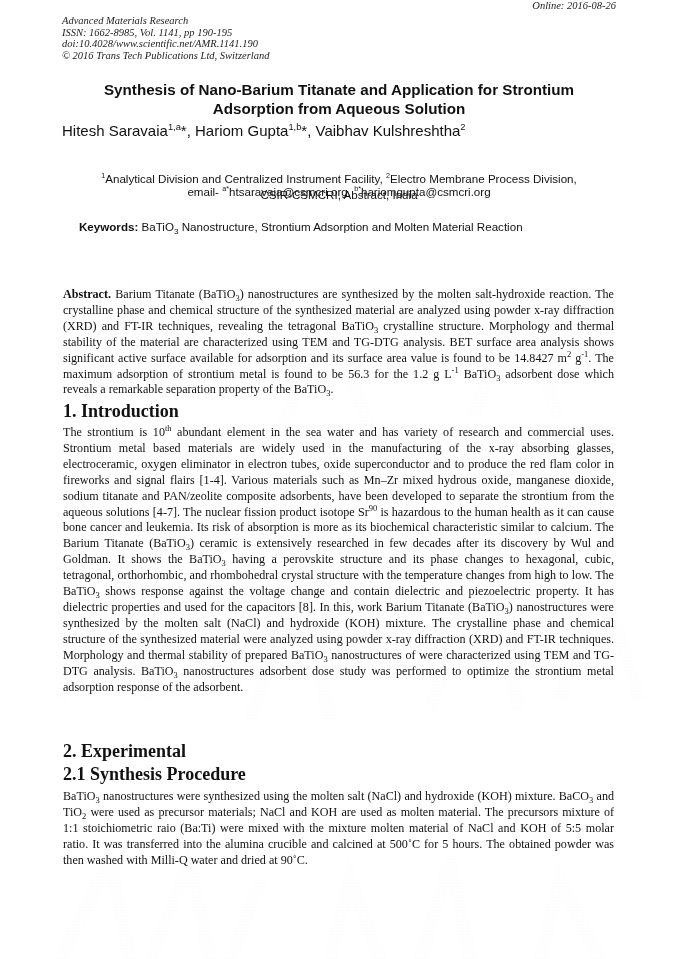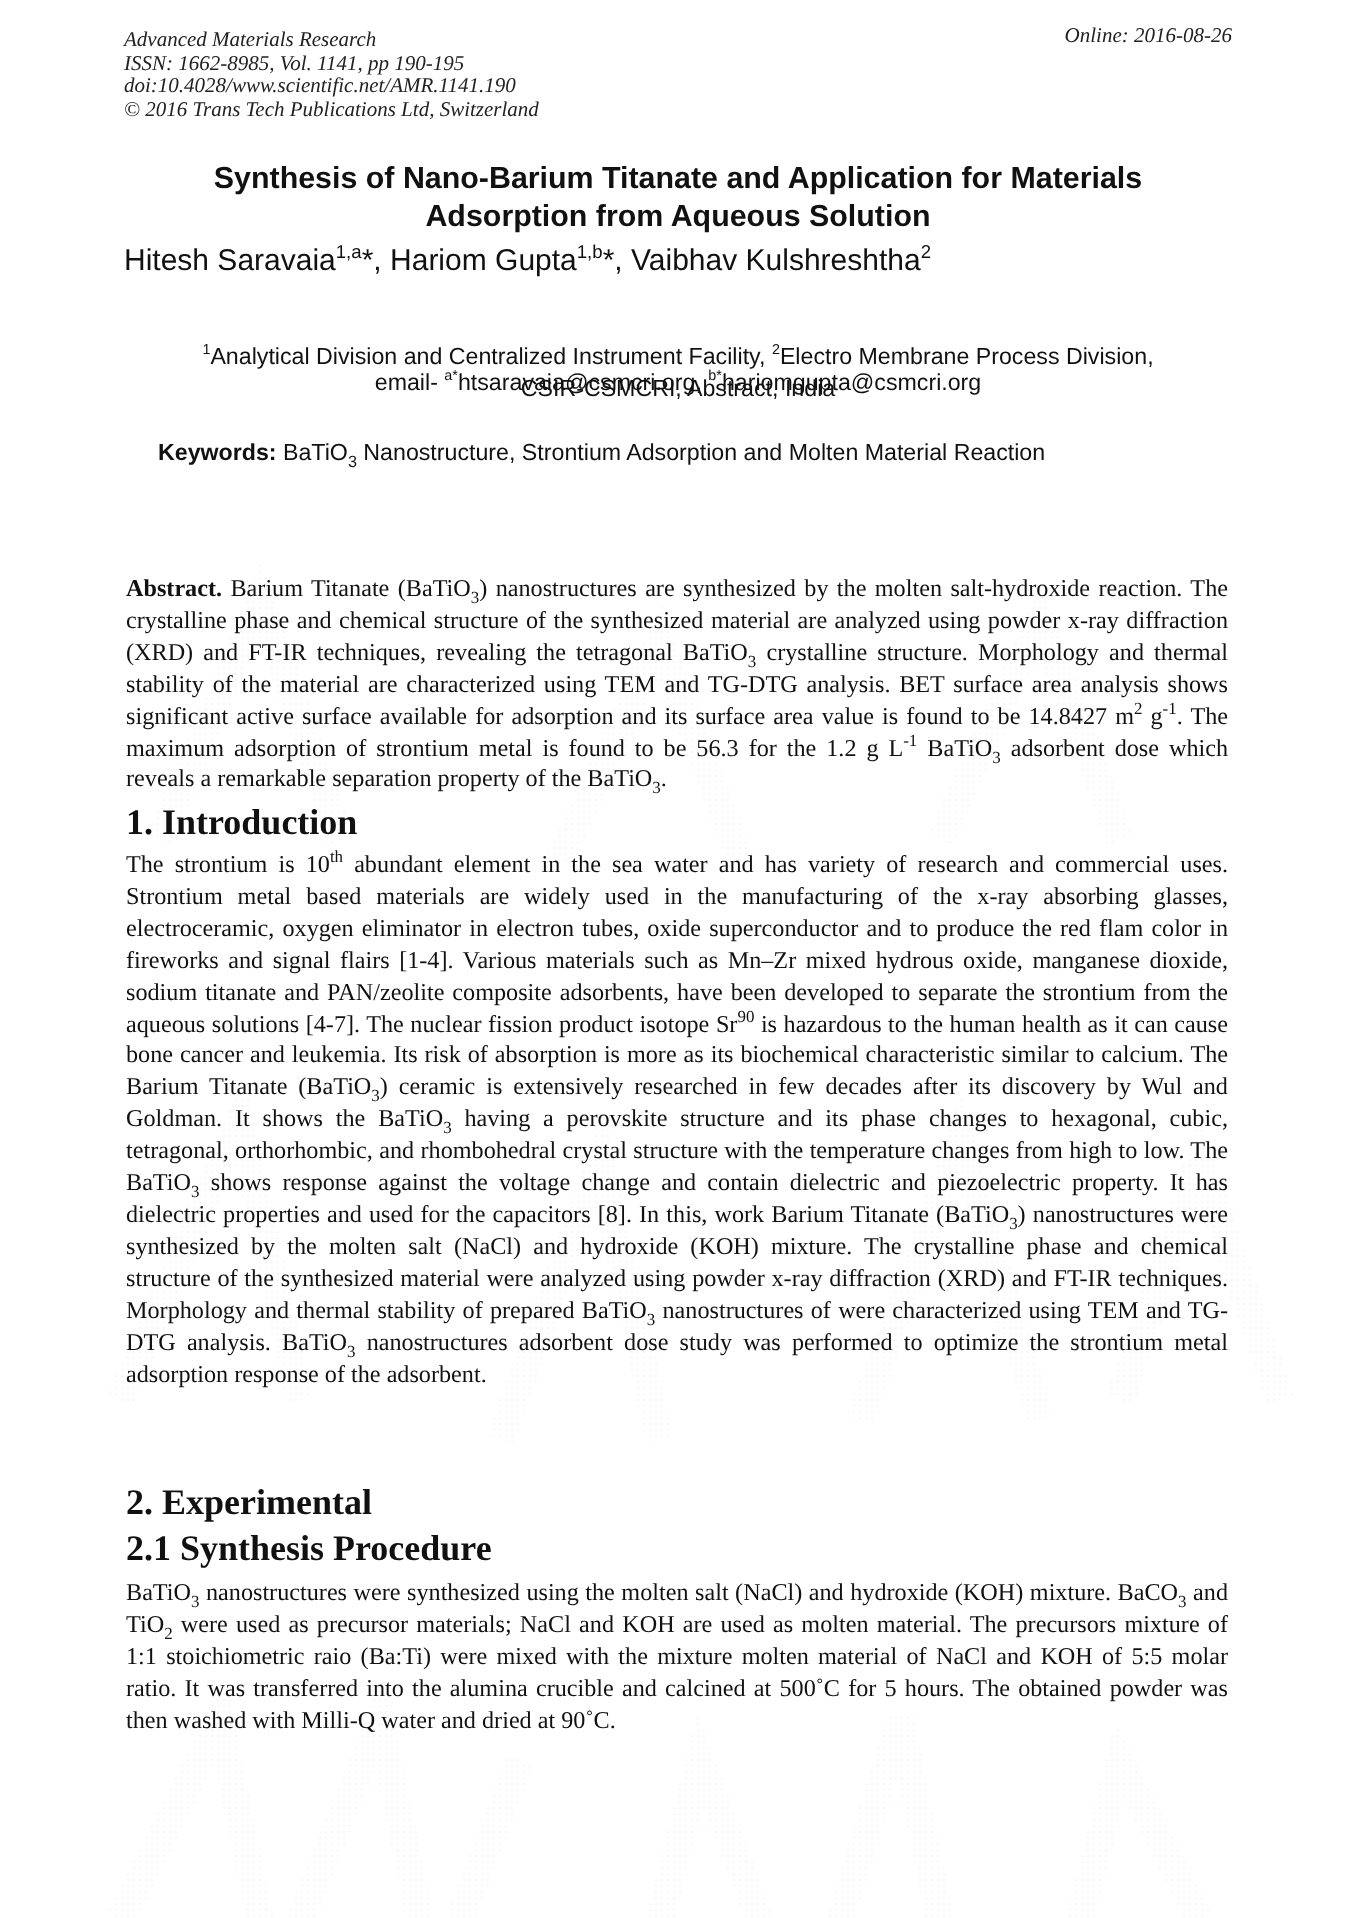--- a/index.html
+++ b/index.html
@@ -6,21 +6,21 @@
     body {
       width: 678px; height: 959px; position: relative; overflow: hidden;
       color: #111;
     }
     .page { position: absolute; left: 0; top: 0; width: 678px; height: 756px; }
     .watermark {
       position: absolute; inset: 0; pointer-events: none; opacity: 0.5;
     }
     .hdr { position: absolute; font-family: "Liberation Serif", serif; font-style: italic; font-size: 10.5px; line-height: 11.5px; color: #222; }
     .hdr-left { left: 62px; top: 15px; }
-    .hdr-right { right: 62px; top: 13px; margin-left: 36px; }
+    .hdr-right { right: 62px; top: 0; margin-left: 36px; }
     .hdr div { white-space: nowrap; }
 
     .title {
       position: absolute; left: 62px; width: 554px; top: 80px;
       font-family: "Liberation Sans", sans-serif; font-weight: bold;
       font-size: 15.2px; line-height: 19px; text-align: center; color: #111;
     }
     .authors {
       position: absolute; left: 62px; width: 554px; top: 121px;
       font-family: "Liberation Sans", sans-serif; font-size: 15px; line-height: 20px;
@@ -92,21 +92,21 @@
 
   <div class="hdr hdr-left">
     <div>Advanced Materials Research</div>
     <div>ISSN: 1662-8985, Vol. 1141, pp 190-195</div>
     <div>doi:10.4028/www.scientific.net/AMR.1141.190</div>
     <div>© 2016 Trans Tech Publications Ltd, Switzerland</div>
   </div>
   <div class="hdr hdr-right">Online: 2016-08-26</div>
 
   <div class="title">
-    <div>Synthesis of Nano-Barium Titanate and Application for Materials</div>
+    <div>Synthesis of Nano-Barium Titanate and Application for Strontium</div>
     <div>Adsorption from Aqueous Solution</div>
   </div>
 
   <div class="authors">
     <span>Hitesh Saravaia</span><sup>1,a</sup><span>*</span><span>, </span><span>Hariom Gupta</span><sup>1,b</sup><span>*</span><span>, </span><span>Vaibhav Kulshreshtha</span><sup>2</sup>
   </div>
 
   <div class="affil">
     <div><sup>1</sup><span>Analytical Division and Centralized Instrument Facility, </span><sup>2</sup><span>Electro Membrane Process Division,</span></div>
     <div>CSIR-CSMCRI, Abstract, India</div>

